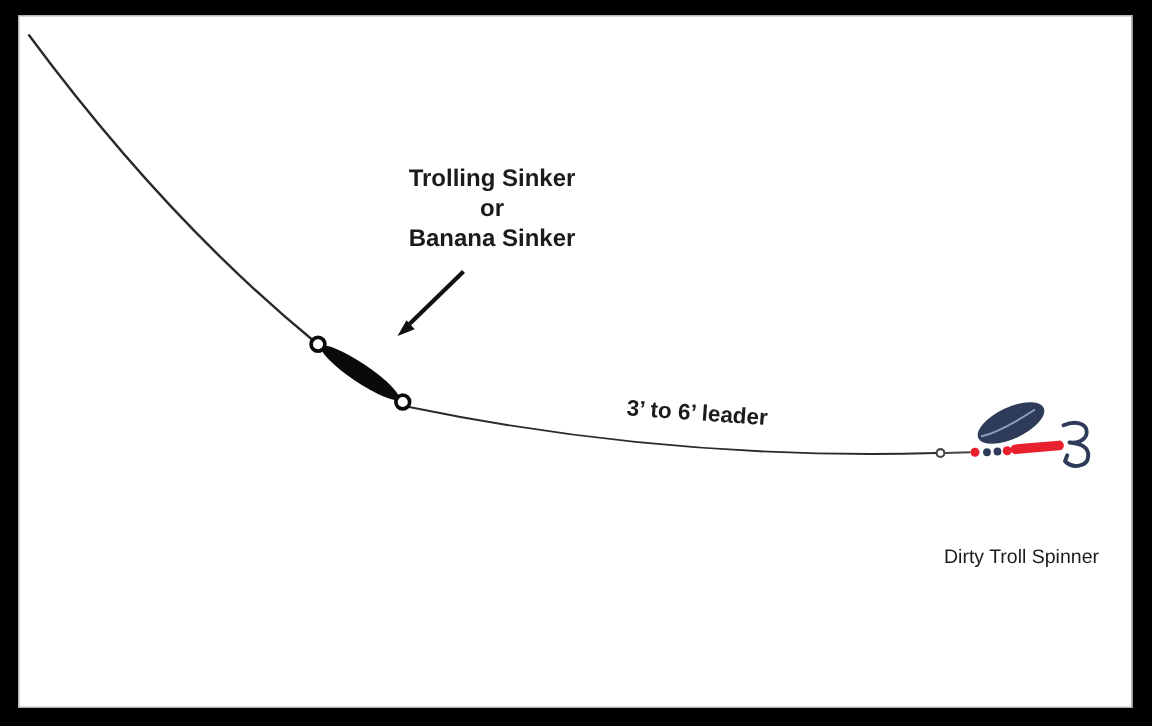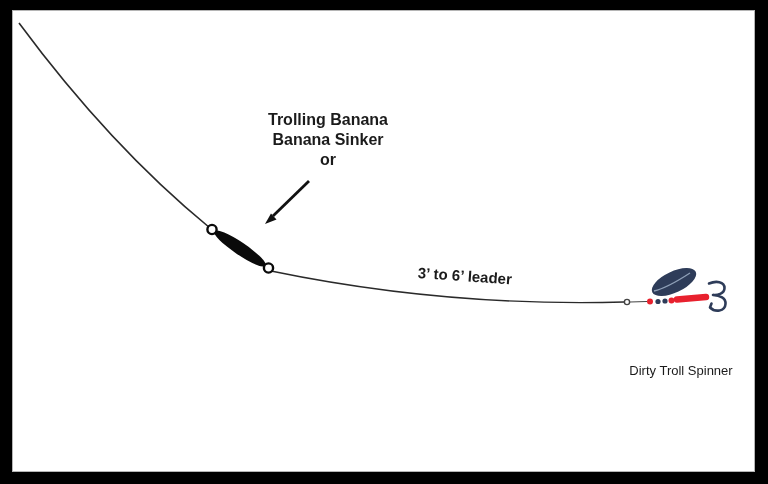--- a/index.html
+++ b/index.html
@@ -100,23 +100,23 @@
 
       <line x1="664" y1="288.5" x2="693" y2="286" stroke="#e8212e" stroke-width="6.5" stroke-linecap="round"></line>
 
       <path d="M 696 272.5 C 703 269.5 711.5 270.5 711.5 277
                C 711.5 283 704 284.5 700 284
                C 707 284.5 713 287 712.5 293
                C 712 300.5 702 301.5 697 296.5 L 698.5 292.5" fill="none" stroke="#2e3c59" stroke-width="2.6" stroke-linecap="round" stroke-linejoin="round"></path>
     </svg>
 
     <div class="label sinker-label">
-      <div>Trolling Banana</div>
+      <div>Trolling Sinker</div>
+      <div>or</div>
       <div>Banana Sinker</div>
-      <div>or</div>
     </div>
 
     <div class="label leader-label">3’ to 6’ leader</div>
 
     <div class="label spinner-label">Dirty Troll Spinner</div>
 
   </div>
 </div>
 
 </body></html>

